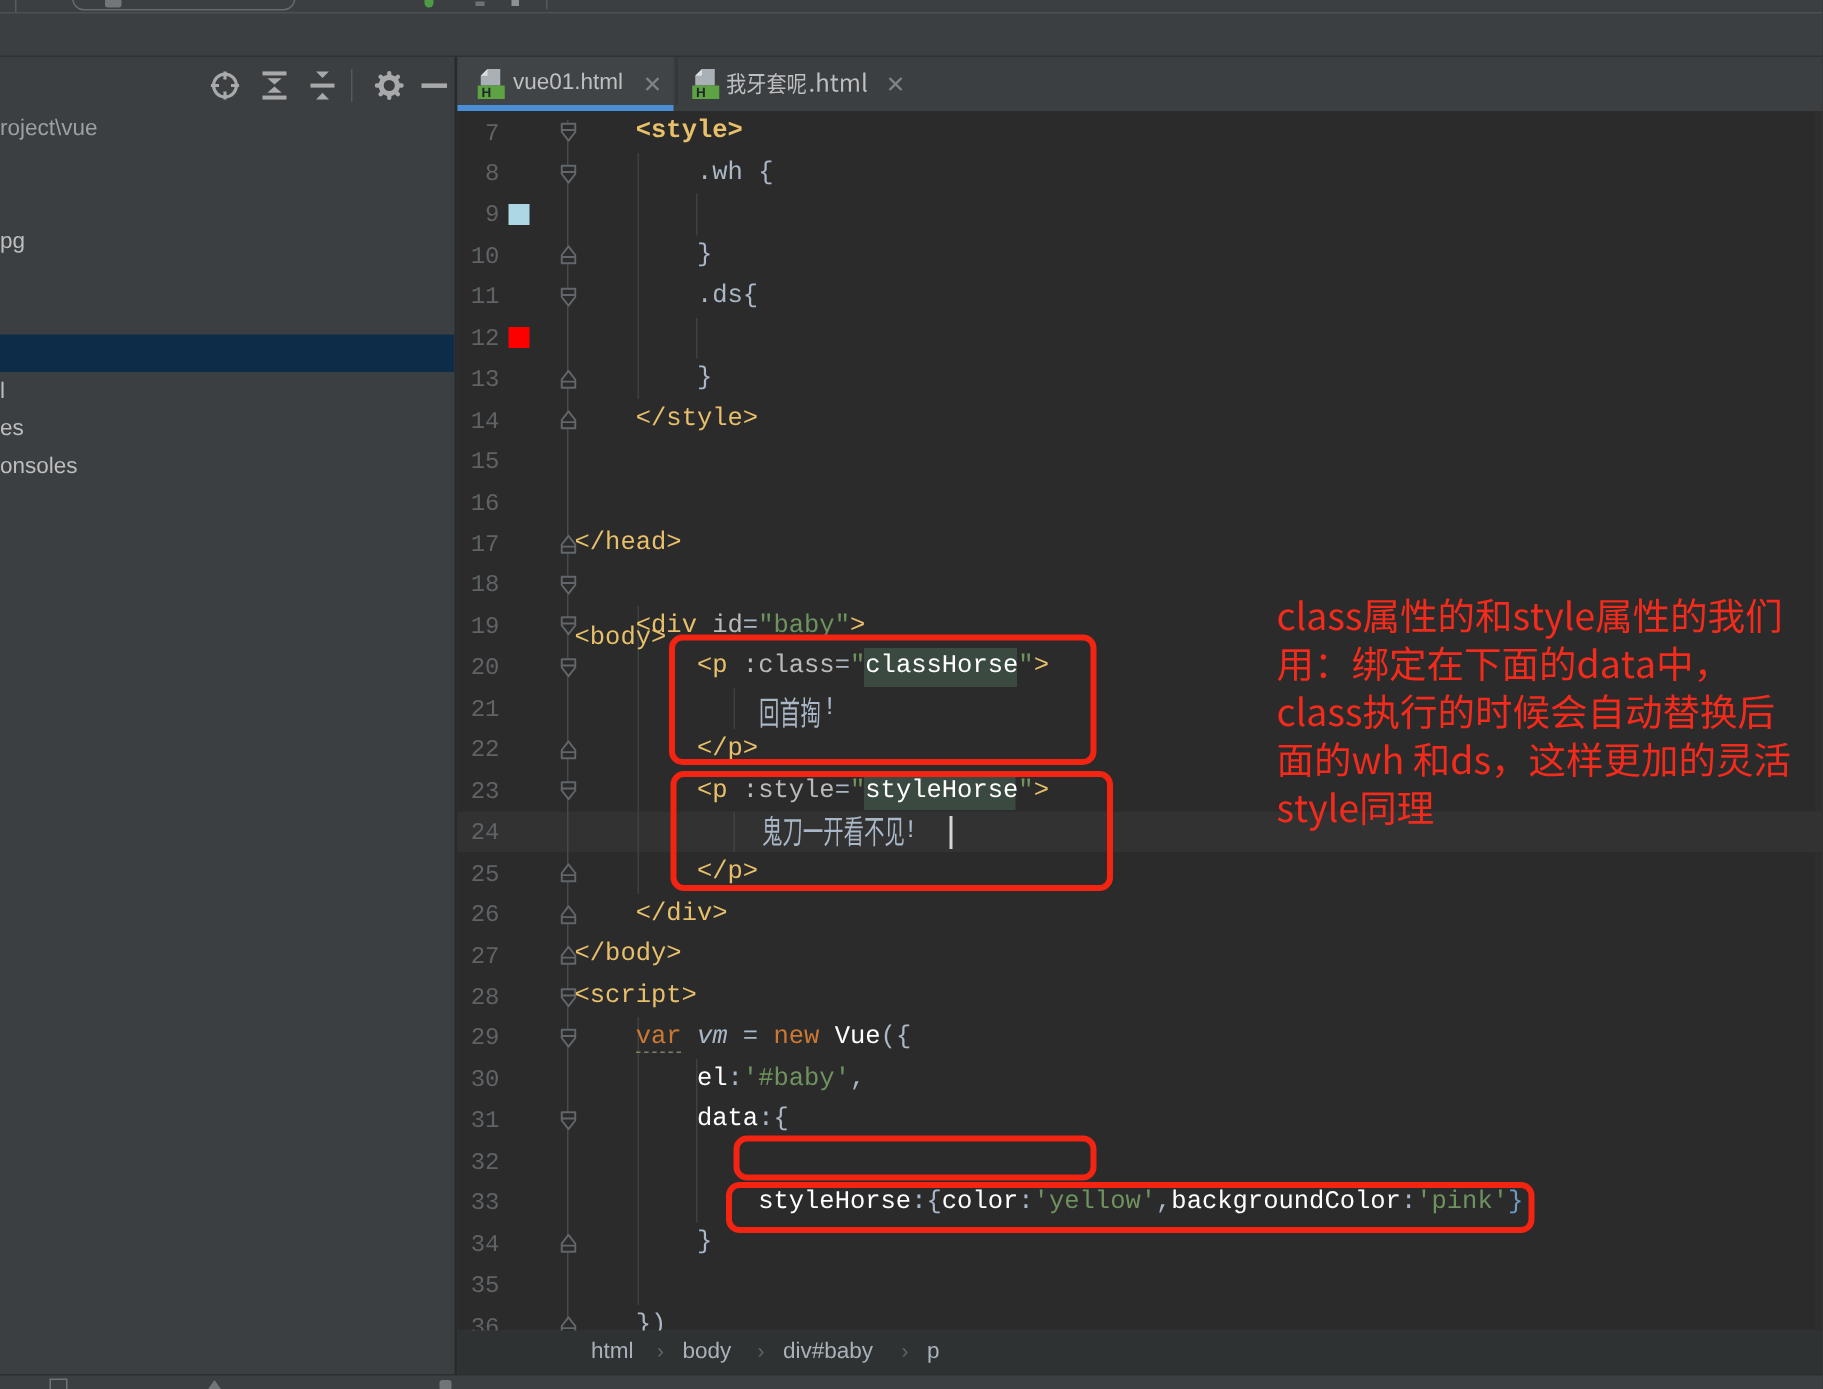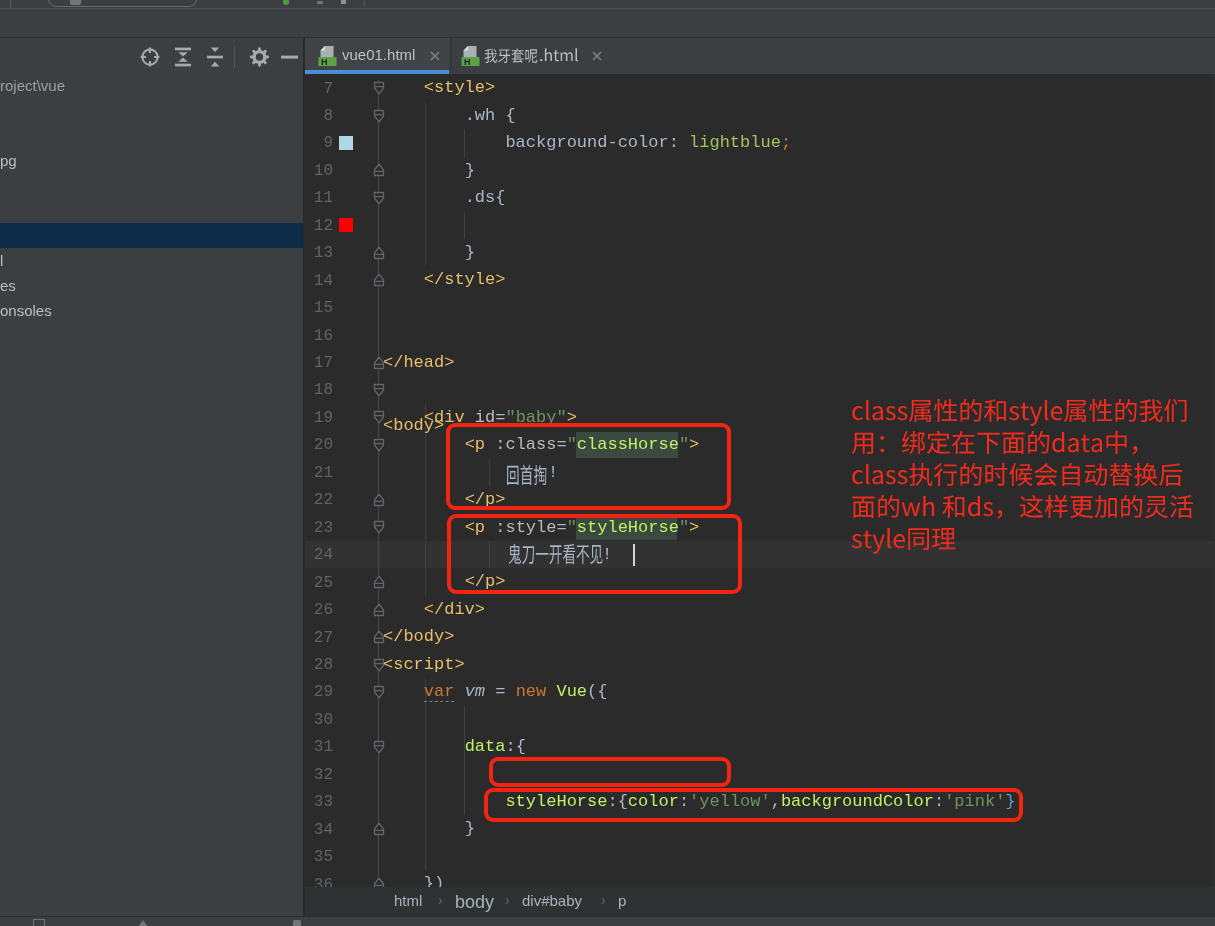--- a/index.html
+++ b/index.html
@@ -9,21 +9,21 @@
   #stage { position:relative; width:1215px; height:926px; }
   .mono { font-family:"Liberation Mono",monospace; font-size:17px; line-height:27.45px; white-space:pre; }
   .cl { position:absolute; left:383px; font-family:"Liberation Mono",monospace; font-size:17px;
         line-height:27.45px; white-space:pre; color:#a9b7c6; }
   .ln { position:absolute; width:50px; left:283px; text-align:right; font-family:"Liberation Mono",monospace;
         font-size:16px; line-height:27.45px; color:#606366; }
   .tag { color:#e8bf6a; }
   .kw  { color:#cc7832; }
   .str { color:#6f935f; }
   .val { color:#a5c261; }
-  .pur { color:#bef264; }
+  .pur { color:#ffffff; }
   .att { color:#bababa; }
   .gray{ color:#a9b7c6; }
   .hl  { }
   .redbox { position:absolute; border:4.5px solid #f32412; border-radius:9px; }
   .treetxt { position:absolute; left:0; font-size:15px; color:#bcbec0; }
   .g { position:absolute; } .g svg { display:block; }
 </style>
 </head>
 <body>
 <div id="stage">
@@ -220,38 +220,38 @@
   <svg class="abs" style="left:372.5px;top:630.0px;" width="12" height="14" viewBox="0 0 12 14">
       <path d="M1.5 12.5 H10.5 V7 L6 1.2 L1.5 7 Z M1.5 8.4 H10.5" fill="#2b2b2b" stroke="#62666a" stroke-width="1.3" stroke-linejoin="round"></path>
     </svg>
   <svg class="abs" style="left:372.5px;top:822.2px;" width="12" height="14" viewBox="0 0 12 14">
       <path d="M1.5 12.5 H10.5 V7 L6 1.2 L1.5 7 Z M1.5 8.4 H10.5" fill="#2b2b2b" stroke="#62666a" stroke-width="1.3" stroke-linejoin="round"></path>
     </svg>
   <svg class="abs" style="left:372.5px;top:877.1px;" width="12" height="14" viewBox="0 0 12 14">
       <path d="M1.5 12.5 H10.5 V7 L6 1.2 L1.5 7 Z M1.5 8.4 H10.5" fill="#2b2b2b" stroke="#62666a" stroke-width="1.3" stroke-linejoin="round"></path>
     </svg>
 
-  <div class="cl" style="top:74.3px;">    <span class="tag">&lt;style&gt;</span></div>
+  <div class="cl" style="top:74.3px;font-weight:bold;">    <span class="tag">&lt;style&gt;</span></div>
   <div class="cl" style="top:101.8px;">        <span class="gray">.wh {</span></div>
-  <div class="cl" style="top:129.2px;">            <span class="gray">background-color: </span><span class="val">lightblue</span><span class="kw">;</span></div>
   <div class="cl" style="top:156.6px;">        <span class="gray">}</span></div>
   <div class="cl" style="top:184.1px;">        <span class="gray">.ds{</span></div>
   <div class="cl" style="top:239.0px;">        <span class="gray">}</span></div>
   <div class="cl" style="top:266.4px;">    <span class="tag">&lt;/style&gt;</span></div>
   <div class="cl" style="top:348.8px;"><span class="tag">&lt;/head&gt;</span></div>
   <div class="cl" style="top:395px;margin-top:17px;"><span class="tag">&lt;body&gt;</span></div>
   <div class="cl" style="top:403.7px;">    <span class="tag">&lt;div </span><span class="att">id</span><span class="gray">=</span><span class="str">"baby"</span><span class="tag">&gt;</span></div>
   <div class="cl" style="top:431.1px;">        <span class="tag">&lt;p </span><span class="att">:class</span><span class="gray">=</span><span class="str">"</span><span class="pur hl">classHorse</span><span class="str">"</span><span class="tag">&gt;</span></div>
   <div class="cl" style="top:486.1px;">        <span class="tag">&lt;/p&gt;</span></div>
   <div class="cl" style="top:513.5px;">        <span class="tag">&lt;p </span><span class="att">:style</span><span class="gray">=</span><span class="str">"</span><span class="pur hl">styleHorse</span><span class="str">"</span><span class="tag">&gt;</span></div>
   <div class="cl" style="top:568.4px;">        <span class="tag">&lt;/p&gt;</span></div>
   <div class="cl" style="top:595.8px;text-align:right;">    <span class="tag">&lt;/div&gt;</span></div>
   <div class="cl" style="top:623.3px;"><span class="tag">&lt;/body&gt;</span></div>
   <div class="cl" style="top:650.7px;"><span class="tag">&lt;script&gt;</span></div>
   <div class="cl" style="top:678.2px;">    <span class="kw" style="border-bottom:1px dashed #7e8163;">var</span> <span class="gray" style="font-style:italic;">vm</span> <span class="gray">= </span><span class="kw">new</span> <span class="pur">Vue</span><span class="gray">({</span></div>
+  <div class="cl" style="top:705.6px;">        <span class="pur">el</span><span class="gray">:</span><span class="str">'#baby'</span><span class="gray">,</span></div>
   <div class="cl" style="top:733.1px;">        <span class="pur">data</span><span class="gray">:{</span></div>
   <div class="cl" style="top:788.0px;">            <span class="pur">styleHorse</span><span class="gray">:{</span><span class="pur">color</span><span class="gray">:</span><span class="str">'yellow'</span><span class="gray">,</span><span class="pur">backgroundColor</span><span class="gray">:</span><span class="str">'pink'</span><span style="color:#6d9bc3;">}</span></div>
   <div class="cl" style="top:815.4px;">        <span class="gray">}</span></div>
   <div class="cl" style="top:870.3px;">    <span class="gray">})</span></div>
 
   <span class="g" style="left:506px;top:463.5px;">
       <svg width="41.4" height="25.5" viewBox="0 0 41.4 25.5">
         <path fill="#a9b7c6" d="M5.1 8.4H8.4V13.4H5.1ZM4.1 6.9V14.9H9.4V6.9ZM1.1 1.8V21.1H2.2V19.9H11.4V21.1H12.5V1.8ZM2.2 18.3V3.4H11.4V18.3Z M17.1 12.5H24.1V14.7H17.1ZM17.1 11.2V9.0H24.1V11.2ZM17.1 16.1H24.1V18.4H17.1ZM16.9 1.4C17.3 2.2 17.8 3.2 18.1 3.9H14.5V5.5H20.0C19.9 6.1 19.8 6.9 19.7 7.5H16.1V21.1H17.1V19.9H24.1V21.1H25.2V7.5H20.8L21.2 5.5H26.7V3.9H23.3C23.7 3.1 24.1 2.2 24.5 1.3L23.4 0.8C23.1 1.8 22.6 3.0 22.1 3.9H18.5L19.1 3.4C18.8 2.7 18.3 1.6 17.8 0.8Z M29.7 0.9V5.3H28.2V6.9H29.7V11.6L28.1 12.6L28.4 14.1L29.7 13.3V19.1C29.7 19.4 29.7 19.5 29.5 19.5C29.4 19.5 28.9 19.5 28.3 19.5C28.5 19.9 28.6 20.6 28.6 21.0C29.4 21.0 29.9 21.0 30.2 20.7C30.6 20.5 30.7 20.0 30.7 19.1V12.7L32.0 11.9L31.8 10.4L30.7 11.1V6.9H31.8L31.5 7.5C31.7 7.7 32.1 8.2 32.3 8.5C32.7 7.6 33.2 6.6 33.6 5.4H39.4C39.3 15.2 39.2 18.6 38.8 19.4C38.7 19.7 38.6 19.7 38.4 19.7C38.1 19.7 37.4 19.7 36.7 19.6C36.9 20.0 37.0 20.7 37.0 21.1C37.6 21.1 38.3 21.1 38.8 21.1C39.2 21.0 39.5 20.8 39.7 20.2C40.1 19.2 40.2 15.7 40.3 4.8C40.3 4.6 40.3 4.0 40.3 4.0H34.0C34.3 3.1 34.5 2.2 34.7 1.2L33.8 0.9C33.4 3.1 32.7 5.2 31.9 6.8V5.3H30.7V0.9ZM32.9 13.5V17.6H38.3V13.5H37.4V16.3H36.0V12.6H38.6V11.3H36.0V9.0H38.1V7.8H34.6C34.8 7.2 35.0 6.7 35.1 6.2L34.2 6.0C33.9 7.3 33.4 8.8 32.6 10.0C32.8 10.2 33.1 10.6 33.3 10.8C33.6 10.3 33.9 9.6 34.2 9.0H35.1V11.3H32.6V12.6H35.1V16.3H33.7V13.5Z"></path>
       </svg>
     </span>
@@ -291,21 +291,21 @@
     </span>
   <span class="g" style="left:851px;top:525.5px;">
       <svg width="105.1" height="29.0" viewBox="0 0 105.1 29.0">
         <path fill="#f32b1c" d="M5.9 22.3C9.1 22.3 10.8 20.5 10.8 18.3C10.8 15.7 8.6 14.9 6.7 14.2C5.1 13.6 3.7 13.1 3.7 11.8C3.7 10.8 4.5 9.8 6.2 9.8C7.5 9.8 8.4 10.4 9.3 11.0L10.4 9.6C9.4 8.8 7.9 8.1 6.2 8.1C3.2 8.1 1.6 9.8 1.6 11.9C1.6 14.2 3.6 15.1 5.5 15.8C7.0 16.4 8.6 17.1 8.6 18.4C8.6 19.6 7.7 20.6 5.9 20.6C4.3 20.6 3.1 19.9 1.9 18.9L0.8 20.4C2.1 21.5 3.9 22.3 5.9 22.3Z M18.2 22.3C19.1 22.3 20.0 22.1 20.8 21.8L20.3 20.1C19.9 20.3 19.3 20.5 18.8 20.5C17.2 20.5 16.7 19.5 16.7 17.9V10.3H20.4V8.4H16.7V4.6H14.8L14.5 8.4L12.4 8.5V10.3H14.4V17.8C14.4 20.5 15.4 22.3 18.2 22.3Z M23.6 27.9C26.4 27.9 27.8 25.8 28.7 23.1L33.8 8.4H31.6L29.1 15.9C28.8 17.2 28.4 18.6 28.1 19.8H27.9C27.4 18.5 27.0 17.1 26.6 15.9L23.8 8.4H21.4L26.9 22.0L26.6 23.1C26.0 24.7 25.1 26.0 23.6 26.0C23.2 26.0 22.8 25.9 22.5 25.8L22.1 27.6C22.5 27.8 23.0 27.9 23.6 27.9Z M38.9 22.3C39.5 22.3 39.9 22.2 40.2 22.1L39.9 20.4C39.6 20.4 39.5 20.4 39.4 20.4C39.0 20.4 38.8 20.1 38.8 19.4V2.1H36.4V19.3C36.4 21.2 37.1 22.3 38.9 22.3Z M49.0 22.3C50.9 22.3 52.3 21.7 53.5 20.9L52.7 19.4C51.7 20.1 50.6 20.5 49.3 20.5C46.7 20.5 45.0 18.6 44.8 15.8H54.0C54.0 15.4 54.0 14.9 54.0 14.4C54.0 10.6 52.1 8.1 48.6 8.1C45.5 8.1 42.5 10.8 42.5 15.2C42.5 19.7 45.4 22.3 49.0 22.3ZM44.8 14.1C45.0 11.4 46.8 9.9 48.7 9.9C50.8 9.9 52.0 11.4 52.0 14.1Z M61.3 6.7V8.3H74.0V6.7ZM64.3 12.5H70.9V17.3H64.3ZM62.6 10.9V20.7H64.3V18.9H72.7V10.9ZM57.3 2.3V24.1H59.1V4.1H76.1V21.6C76.1 22.1 76.0 22.2 75.5 22.2C75.1 22.2 73.6 22.2 72.0 22.2C72.3 22.7 72.6 23.5 72.7 24.0C74.9 24.0 76.2 24.0 76.9 23.7C77.7 23.4 78.0 22.8 78.0 21.6V2.3Z M92.0 8.5H95.8V11.7H92.0ZM97.4 8.5H101.3V11.7H97.4ZM92.0 3.8H95.8V7.0H92.0ZM97.4 3.8H101.3V7.0H97.4ZM88.0 21.4V23.2H104.3V21.4H97.6V18.0H103.4V16.3H97.6V13.3H103.1V2.1H90.3V13.3H95.7V16.3H90.0V18.0H95.7V21.4ZM81.0 19.5 81.4 21.4C83.6 20.7 86.5 19.7 89.2 18.8L88.9 17.0L86.1 17.9V11.7H88.7V9.9H86.1V4.4H89.0V2.7H81.2V4.4H84.3V9.9H81.5V11.7H84.3V18.5C83.1 18.9 81.9 19.2 81.0 19.5Z"></path>
       </svg>
     </span>
 
   <div class="abs" style="left:305px;top:887px;width:910px;height:29px;background:#2f3233;">
     <div class="abs" style="left:89px;top:5px;font-size:15px;color:#a9b2ba;">html</div>
     <div class="abs" style="left:133px;top:5px;font-size:14px;color:#606669;">›</div>
-    <div class="abs" style="left:150px;top:5px;font-size:18px;color:#a9b2ba;">body</div>
+    <div class="abs" style="left:150px;top:5px;font-size:15px;color:#a9b2ba;">body</div>
     <div class="abs" style="left:200px;top:5px;font-size:14px;color:#606669;">›</div>
     <div class="abs" style="left:217px;top:5px;font-size:15px;color:#a9b2ba;">div#baby</div>
     <div class="abs" style="left:296px;top:5px;font-size:14px;color:#606669;">›</div>
     <div class="abs" style="left:313px;top:5px;font-size:15px;color:#a9b2ba;">p</div>
   </div>
 
   <div class="abs" style="left:0;top:916px;width:1215px;height:10px;background:#3c3f41;border-top:1px solid #2c2f30;">
     <div class="abs" style="left:33px;top:2px;width:12px;height:8px;border:1.5px solid #717578;"></div>
     <div class="abs" style="left:138px;top:3px;width:10px;height:7px;background:#717578;clip-path:polygon(50% 0,100% 100%,0 100%);"></div>
     <div class="abs" style="left:293px;top:3px;width:8px;height:7px;background:#717578;border-radius:2px;"></div>

